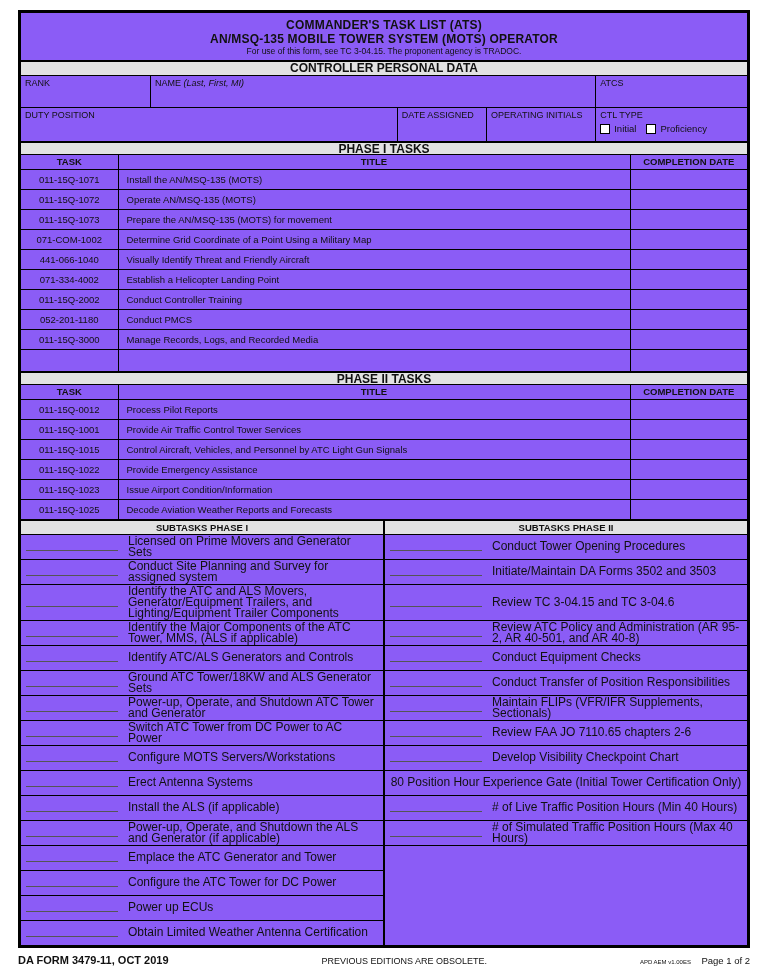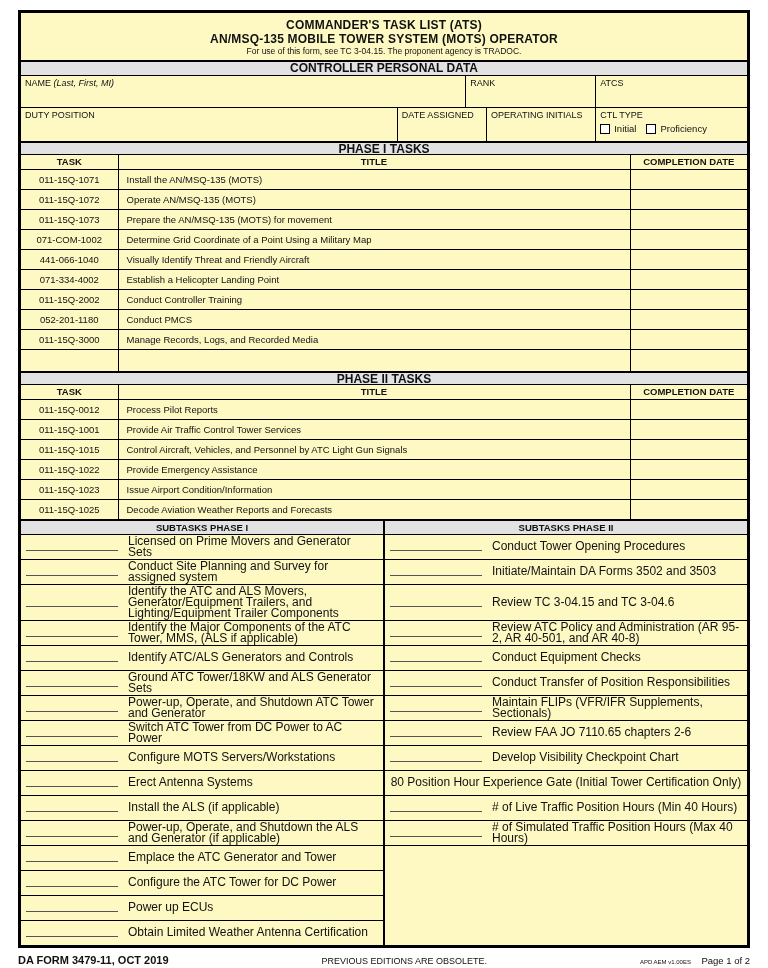--- a/index.html
+++ b/index.html
@@ -1,19 +1,19 @@
 <!DOCTYPE html>
 <html><head>
 <meta charset="utf-8">
 <style>
   * { margin:0; padding:0; box-sizing:border-box; }
   html,body { width:768px; height:968px; background:#ffffff; color:#111;
     font-family:"Liberation Sans","DejaVu Sans",sans-serif; overflow:hidden; }
   .page { width:768px; height:968px; padding:10px 18px 0 18px; }
-  .form { width:732px; border:3px solid #000; background:#fef9c3; }
+  .form { width:732px; border:3px solid #000; background:#8b5cf6; }
 
   
   .title-block { text-align:center; padding:5px 4px 3px 4px; border-bottom:2px solid #000; }
   .title1 { font-size:12px; font-weight:bold; line-height:14px; letter-spacing:.2px; }
   .subtitle { font-size:8.5px; line-height:11px; }
 
   
   .bar { background:#e2e2e2; text-align:center; font-weight:bold; font-size:12px;
     height:14px; line-height:13px; border-bottom:1px solid #000; }
   .bar-thick { border-top:2px solid #000; }
@@ -83,26 +83,26 @@
 
     <div class="title-block">
       <div class="title1">COMMANDER'S TASK LIST (ATS)</div>
       <div class="title1">AN/MSQ-135 MOBILE TOWER SYSTEM (MOTS) OPERATOR</div>
       <div class="subtitle">For use of this form, see TC 3-04.15. The proponent agency is TRADOC.</div>
     </div>
 
     <div class="bar">CONTROLLER PERSONAL DATA</div>
 
     <div class="pd-row pd-row1">
+      <div class="pd-cell rank-cell">
+        <span class="lbl">RANK</span>
+      </div>
       <div class="pd-cell name-cell">
         <span class="lbl">NAME</span>
         <span class="hint">(Last, First, MI)</span>
-      </div>
-      <div class="pd-cell rank-cell">
-        <span class="lbl">RANK</span>
       </div>
       <div class="pd-cell atcs-cell">
         <span class="lbl">ATCS</span>
       </div>
     </div>
 
     <div class="pd-row pd-row2">
       <div class="pd-cell duty-cell">
         <span class="lbl">DUTY POSITION</span>
       </div>

